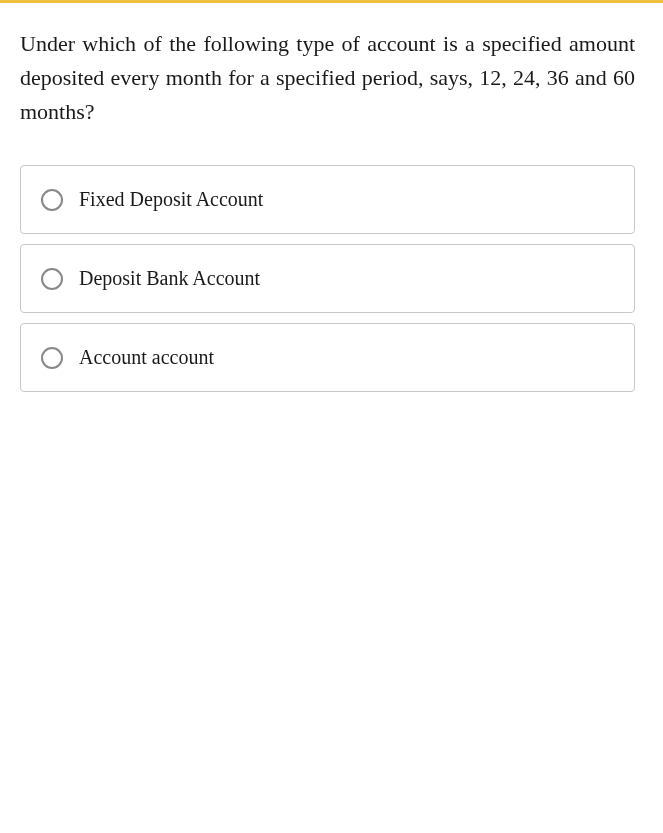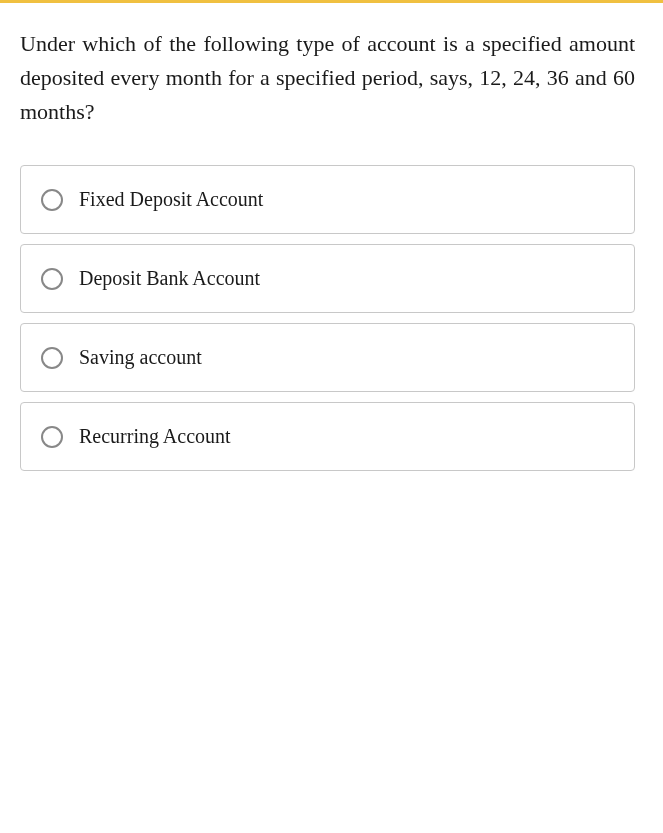--- a/index.html
+++ b/index.html
@@ -79,22 +79,18 @@
       <span class="option-label">Fixed Deposit Account</span>
     </div>
 
     <div class="option-item">
       <div class="radio-circle"></div>
       <span class="option-label">Deposit Bank Account</span>
     </div>
 
     <div class="option-item">
       <div class="radio-circle"></div>
-      <span class="option-label">Saving account</span>
+      <span class="option-label">Account account</span>
     </div>
 
-    <div class="option-item">
-      <div class="radio-circle"></div>
-      <span class="option-label">Recurring Account</span>
-    </div>
 
   </div>
 </div>
 
 </body></html>

